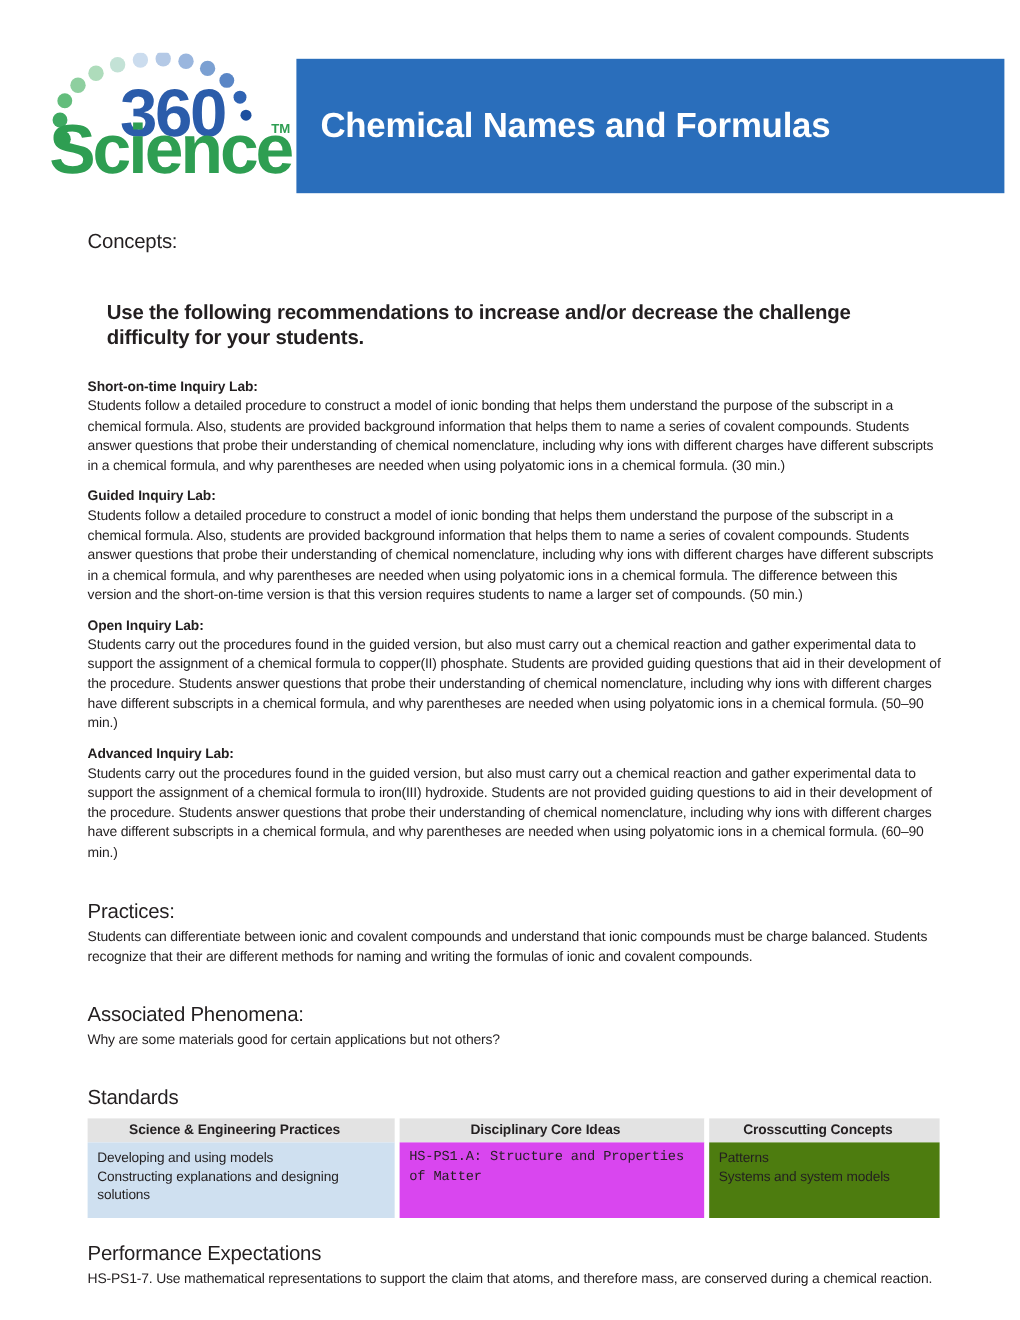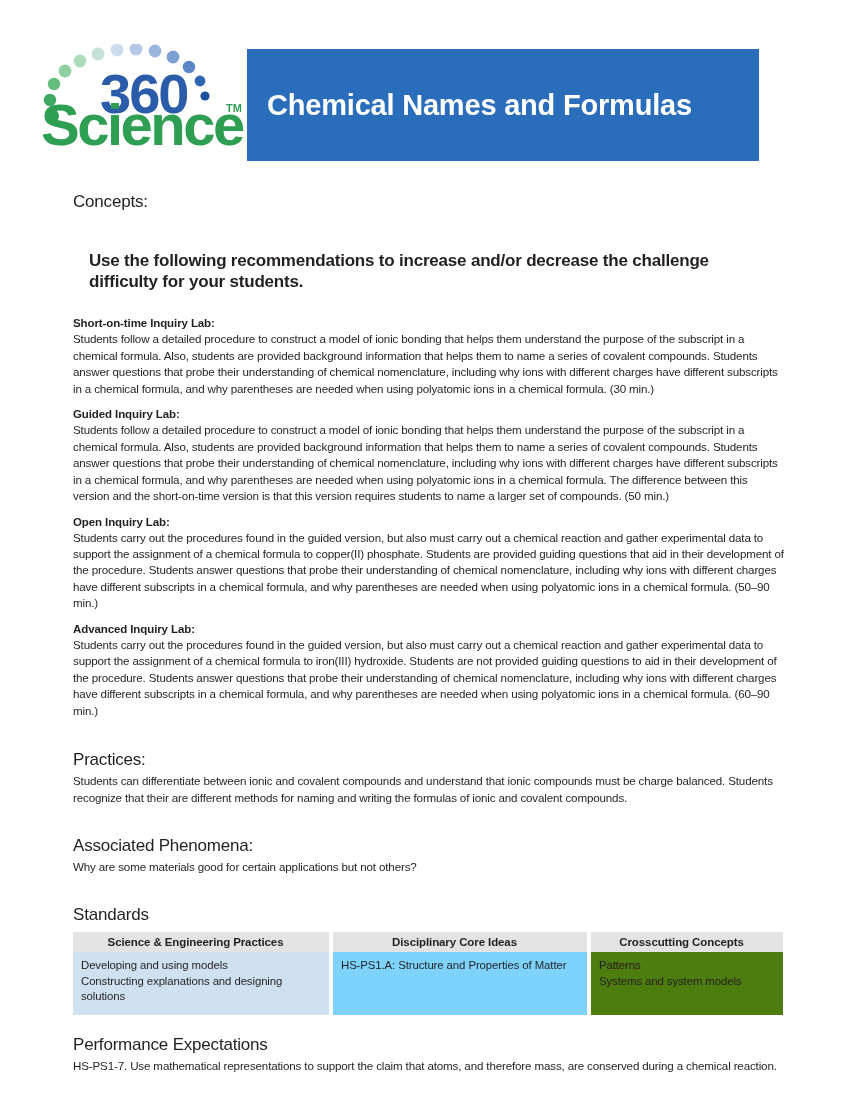--- a/index.html
+++ b/index.html
@@ -68,21 +68,21 @@
     top: 58px;
     font-size: 11px;
     font-weight: 700;
     color: #2e9e52;
   }
 
   .banner {
     position: absolute;
     left: 247px;
     top: 49px;
-    width: 512px;
+    width: 590px;
     height: 112px;
     background: #2a6ebb;
     display: flex;
     align-items: center;
   }
   .banner-title {
     color: #ffffff;
     font-size: 29px;
     font-weight: 700;
     letter-spacing: -0.2px;
@@ -161,21 +161,21 @@
     vertical-align: top;
     font-size: 11.4px;
     line-height: 1.36;
     padding: 6px 8px 10px 8px;
     letter-spacing: -0.1px;
     color: #231f20;
     border: none;
   }
   td.col-sep { background: #ffffff !important; width: 4px; padding: 0; }
   .col-a { background: #cfe0f0; }
-  .col-b { background: #7dd3fc; }
+  .col-b { background: #d946ef; font-family: Liberation Mono, monospace; }
   .col-c { background: #4d7c0f; }
 
   .col-w-a { width: 256px; }
   .col-w-b { width: 254px; }
   .col-w-c { width: 192px; }
 
   .cell-line { display: block; }
 </style>
 </head>
 <body>

